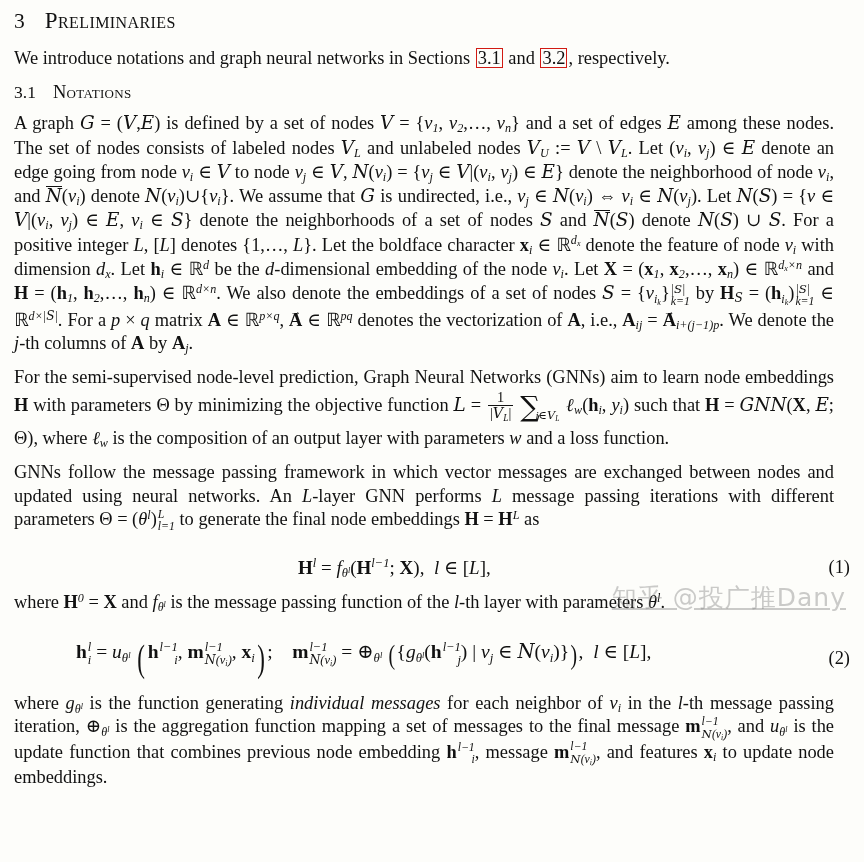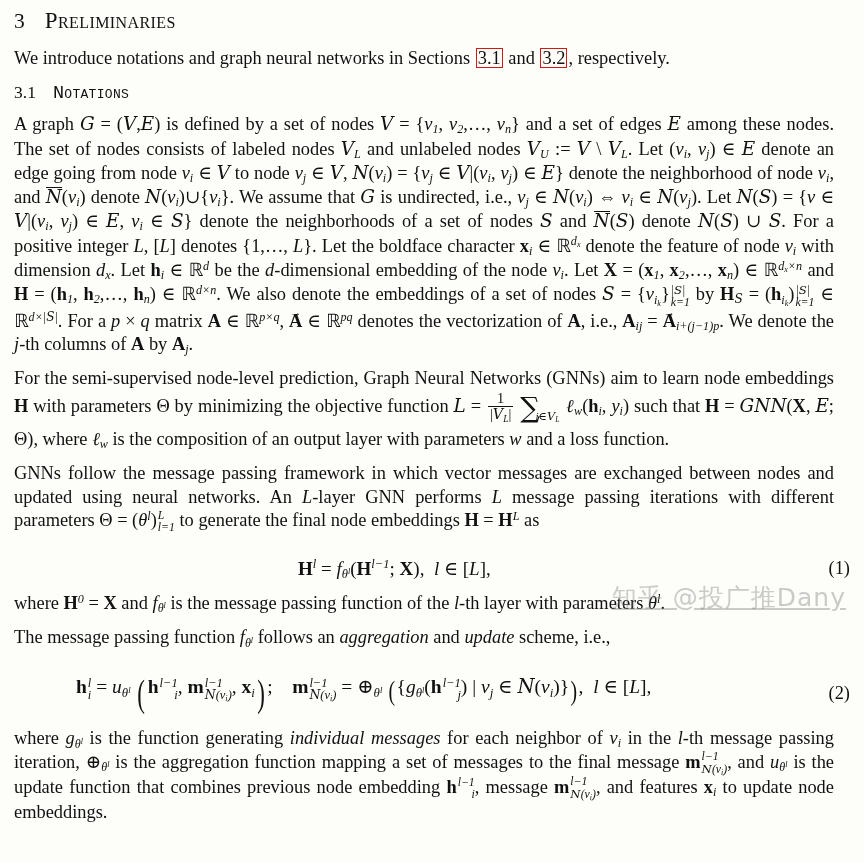--- a/index.html
+++ b/index.html
@@ -39,21 +39,20 @@
   .h2 {
     font-size: 17.5px;
     margin: 12px 0 8px 0;
     white-space: nowrap;
   }
   .h2 .num { margin-right: 17px; }
   .h2 .ttl {
     font-variant: small-caps;
     font-size: 18.5px;
     letter-spacing: 0.3px;
-    font-family: Liberation Mono, monospace;
   }
 
   
   p.body {
     font-size: 18.4px;
     line-height: 23.3px;
     margin: 0 16px 11px 0;
     text-align: justify;
     text-justify: inter-word;
     hyphens: none;
@@ -226,23 +225,20 @@
       <span class="mb">H</span><sup class="s">l</sup> = <span class="mi">f</span><sub class="s">θ<sup class="s">l</sup></sub>(<span class="mb">H</span><sup class="s">l−1</sup>; <span class="mb">X</span>), &nbsp;<span class="mi">l</span> ∈ [<span class="mi">L</span>],
     </div>
     <div class="spacer"></div>
     <div class="eqnum">(1)</div>
   </div>
 
   <p class="body">
     where <span class="mb">H</span><sup class="s">0</sup> = <span class="mb">X</span> and <span class="mi">f</span><sub class="s">θ<sup class="s">l</sup></sub> is the message passing function of the <span class="mi">l</span>-th layer with parameters <span class="mi">θ</span><sup class="s">l</sup>.
   </p>
 
-  <p class="body nomargin">
-    The message passing function <span class="mi">f</span><sub class="s">θ<sup class="s">l</sup></sub> follows an <em>aggregation</em> and <em>update</em> scheme, i.e.,
-  </p>
 
   <div class="eqrow eq2row">
     <div class="eqbody">
       <span class="mb">h</span><span class="supsub"><span class="a">l</span><span class="b">i</span></span> = <span class="mi">u</span><sub class="s">θ<sup class="s">l</sup></sub> <span class="paren">(</span><span class="mb">h</span><span class="supsub"><span class="a">l−1</span><span class="b">i</span></span>, <span class="mb">m</span><span class="supsub"><span class="a">l−1</span><span class="b"><span class="mcal">N</span>(<span class="mi">v</span><sub class="s">i</sub>)</span></span>, <span class="mb">x</span><sub class="s">i</sub><span class="paren">)</span>; &nbsp;&nbsp; <span class="mb">m</span><span class="supsub"><span class="a">l−1</span><span class="b"><span class="mcal">N</span>(<span class="mi">v</span><sub class="s">i</sub>)</span></span> = ⊕<sub class="s">θ<sup class="s">l</sup></sub> <span class="paren2">(</span>{<span class="mi">g</span><sub class="s">θ<sup class="s">l</sup></sub>(<span class="mb">h</span><span class="supsub"><span class="a">l−1</span><span class="b">j</span></span>) | <span class="mi">v</span><sub class="s">j</sub> ∈ <span class="mcal">N</span>(<span class="mi">v</span><sub class="s">i</sub>)}<span class="paren2">)</span>, &nbsp;<span class="mi">l</span> ∈ [<span class="mi">L</span>],
     </div>
     <div class="spacer"></div>
     <div class="eqnum">(2)</div>
   </div>
 
   <p class="body">

